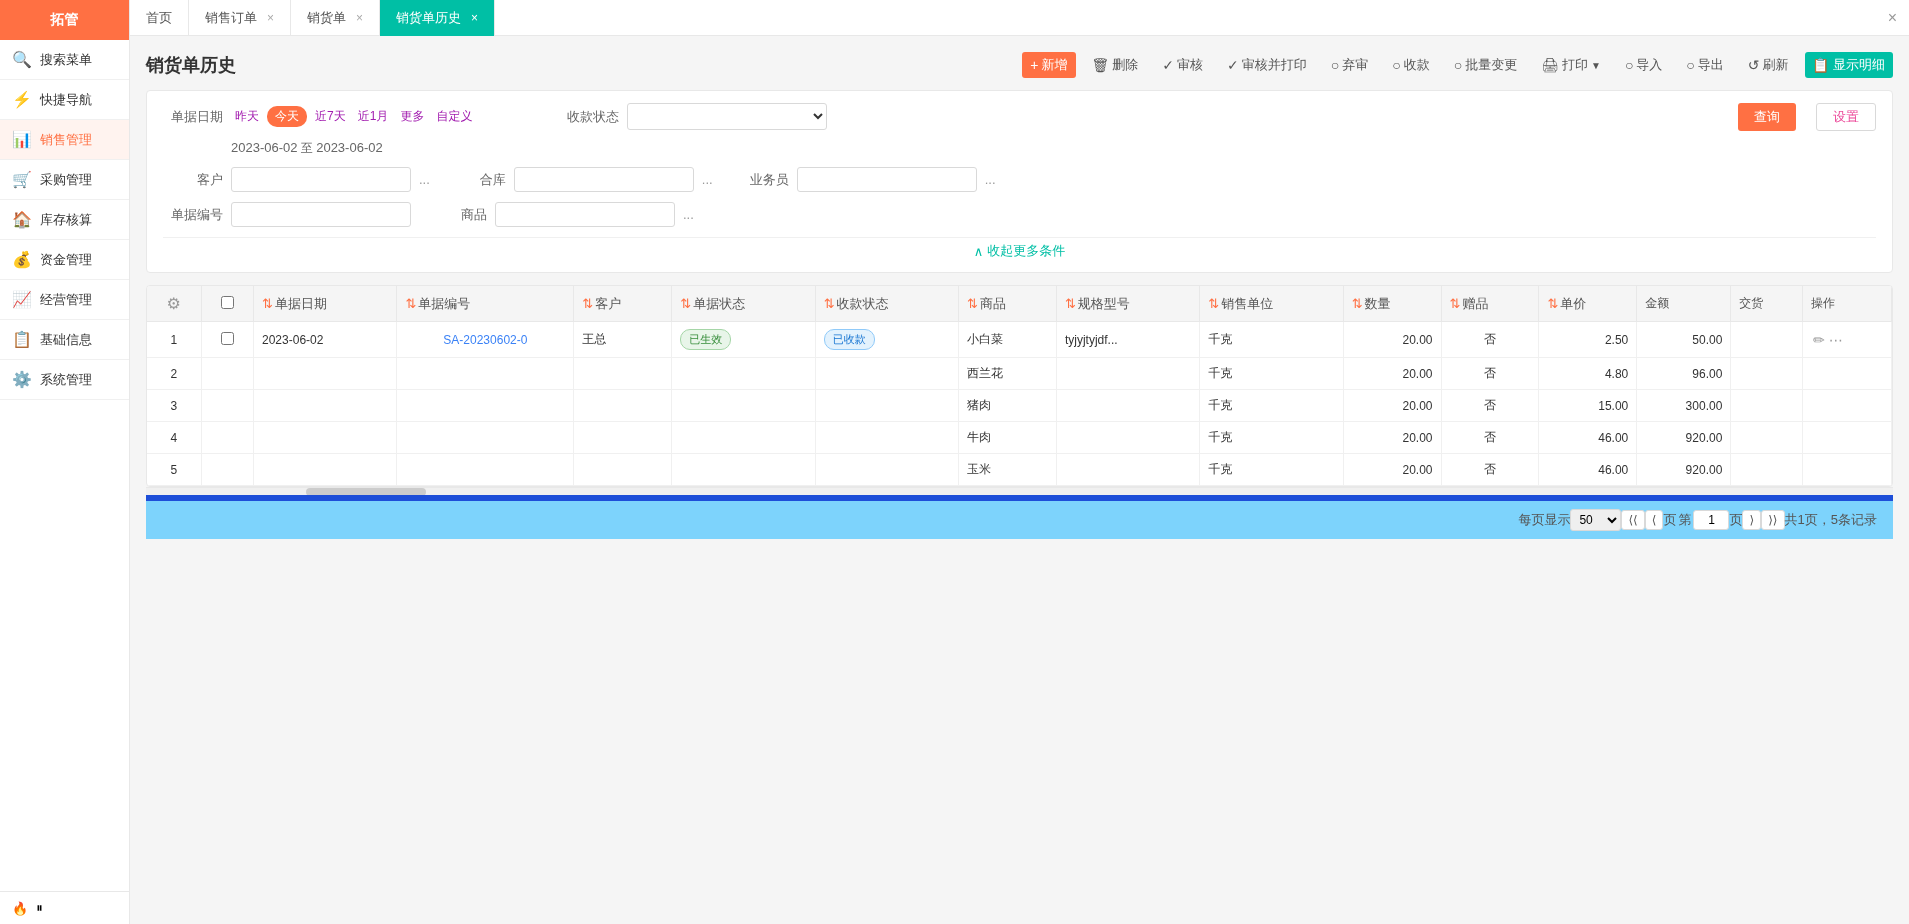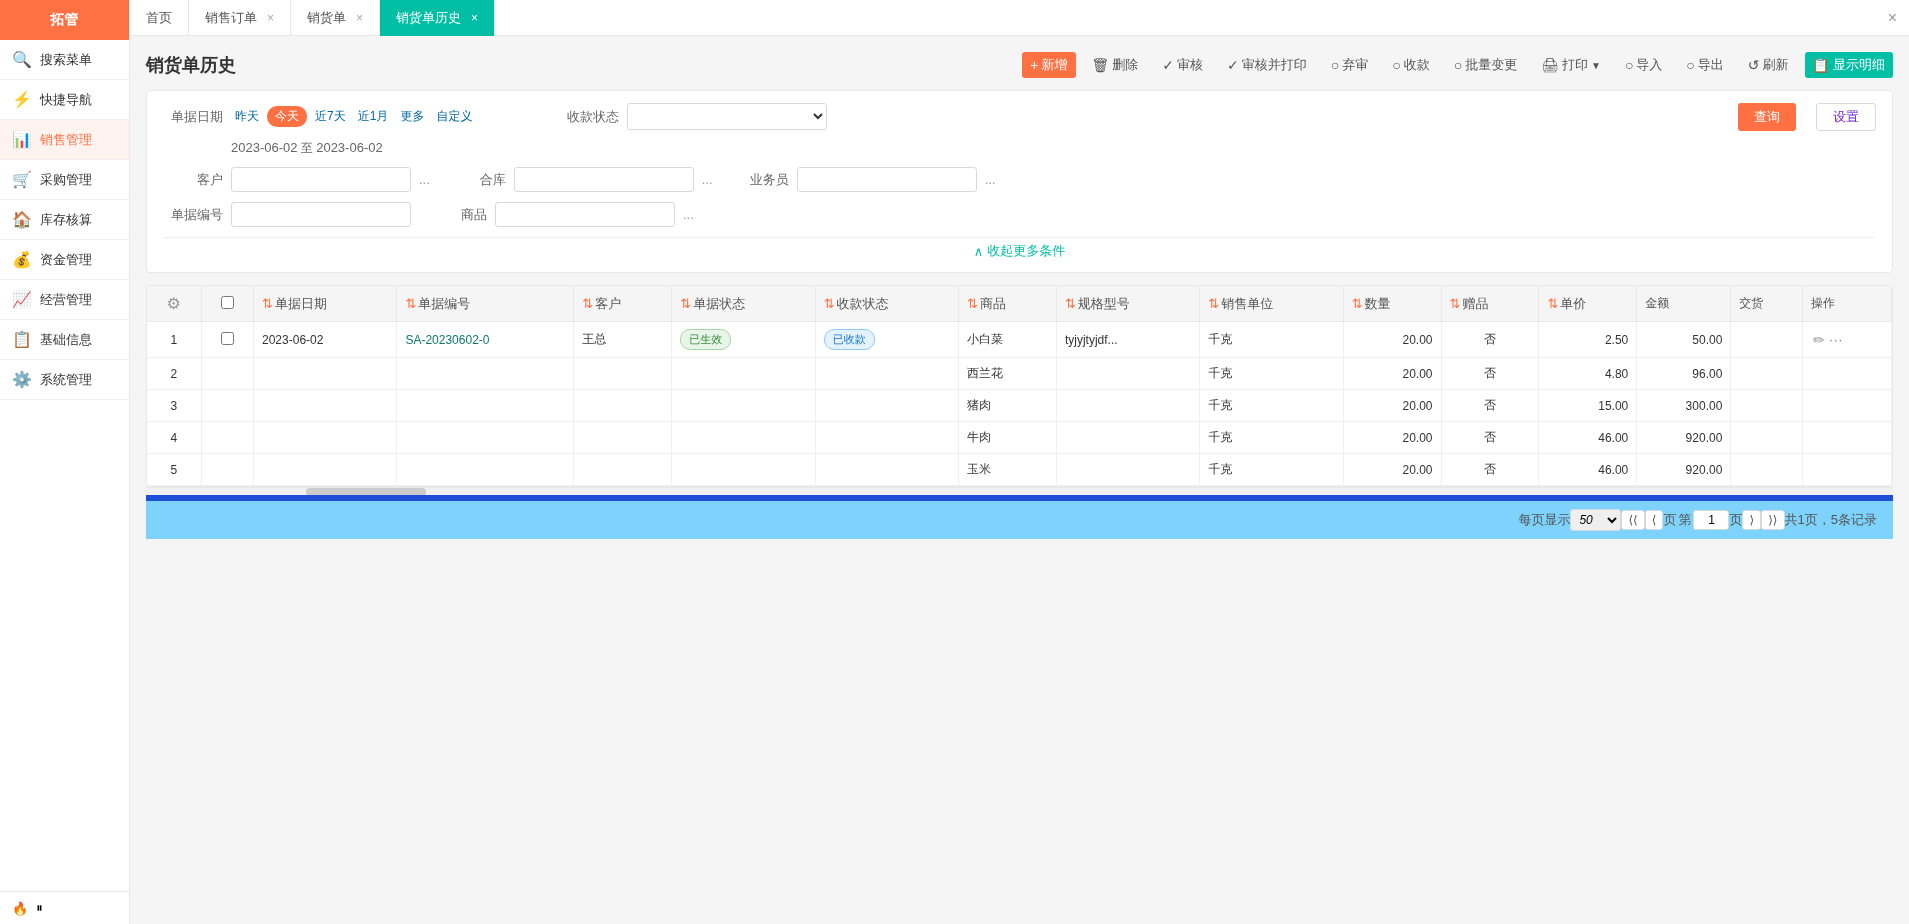--- a/index.html
+++ b/index.html
@@ -180,21 +180,21 @@
       outline: none;
       background: #fff;
       cursor: pointer;
     }
     .date-group {
       display: flex;
       align-items: center;
       gap: 4px;
     }
     .date-shortcut {
-      color: #0369a1;
+      color: #a21caf;
       cursor: pointer;
       padding: 2px 4px;
       border-radius: 2px;
       font-size: 12px;
     }
     .date-shortcut.active {
       background: #ff7043;
       color: #fff;
       border-radius: 10px;
       padding: 2px 8px;
@@ -224,21 +224,21 @@
       background: #ff7043;
       color: #fff;
       border: none;
       border-radius: 3px;
       padding: 5px 16px;
       cursor: pointer;
       font-size: 13px;
     }
     .btn-set {
       background: #fff;
-      color: #6d28d9;
+      color: #ec4899;
       border: 1px solid #d9d9d9;
       border-radius: 3px;
       padding: 4px 16px;
       cursor: pointer;
       font-size: 13px;
     }
 
     
     .table-container {
       background: #fff;
@@ -321,21 +321,20 @@
       border-top: 6px solid #1d4ed8;
       gap: 0;
       font-size: 12px;
       color: #555;
     }
     .page-size-select {
       border: 1px solid #d9d9d9;
       border-radius: 3px;
       padding: 2px 4px;
       font-size: 12px;
-      font-style: italic;
     }
     .page-btn {
       border: 1px solid #d9d9d9;
       background: #fff;
       border-radius: 3px;
       padding: 2px 6px;
       cursor: pointer;
       color: #555;
       font-size: 12px;
     }
@@ -592,21 +591,21 @@
             <th>交货</th>
             <th>操作</th>
           </tr>
         </thead>
         <tbody id="table-body">
 
         <tr>
               <td class="center">1</td>
               <td class="center"><input type="checkbox" style=""></td>
               <td>2023-06-02</td>
-              <td style="color:#0f766e;cursor:pointer;">SA-20230602-0</td>
+              <td style="color:#3b82f6;cursor:pointer;text-align:center;">SA-20230602-0</td>
               <td>王总</td>
               <td><span class="badge badge-green">已生效</span></td>
               <td><span class="badge badge-blue">已收款</span></td>
               <td>小白菜</td>
               <td>tyjyjtyjdf...</td>
               <td>千克</td>
               <td class="num">20.00</td>
               <td class="center">否</td>
               <td class="num">2.50</td>
               <td class="num">50.00</td>

